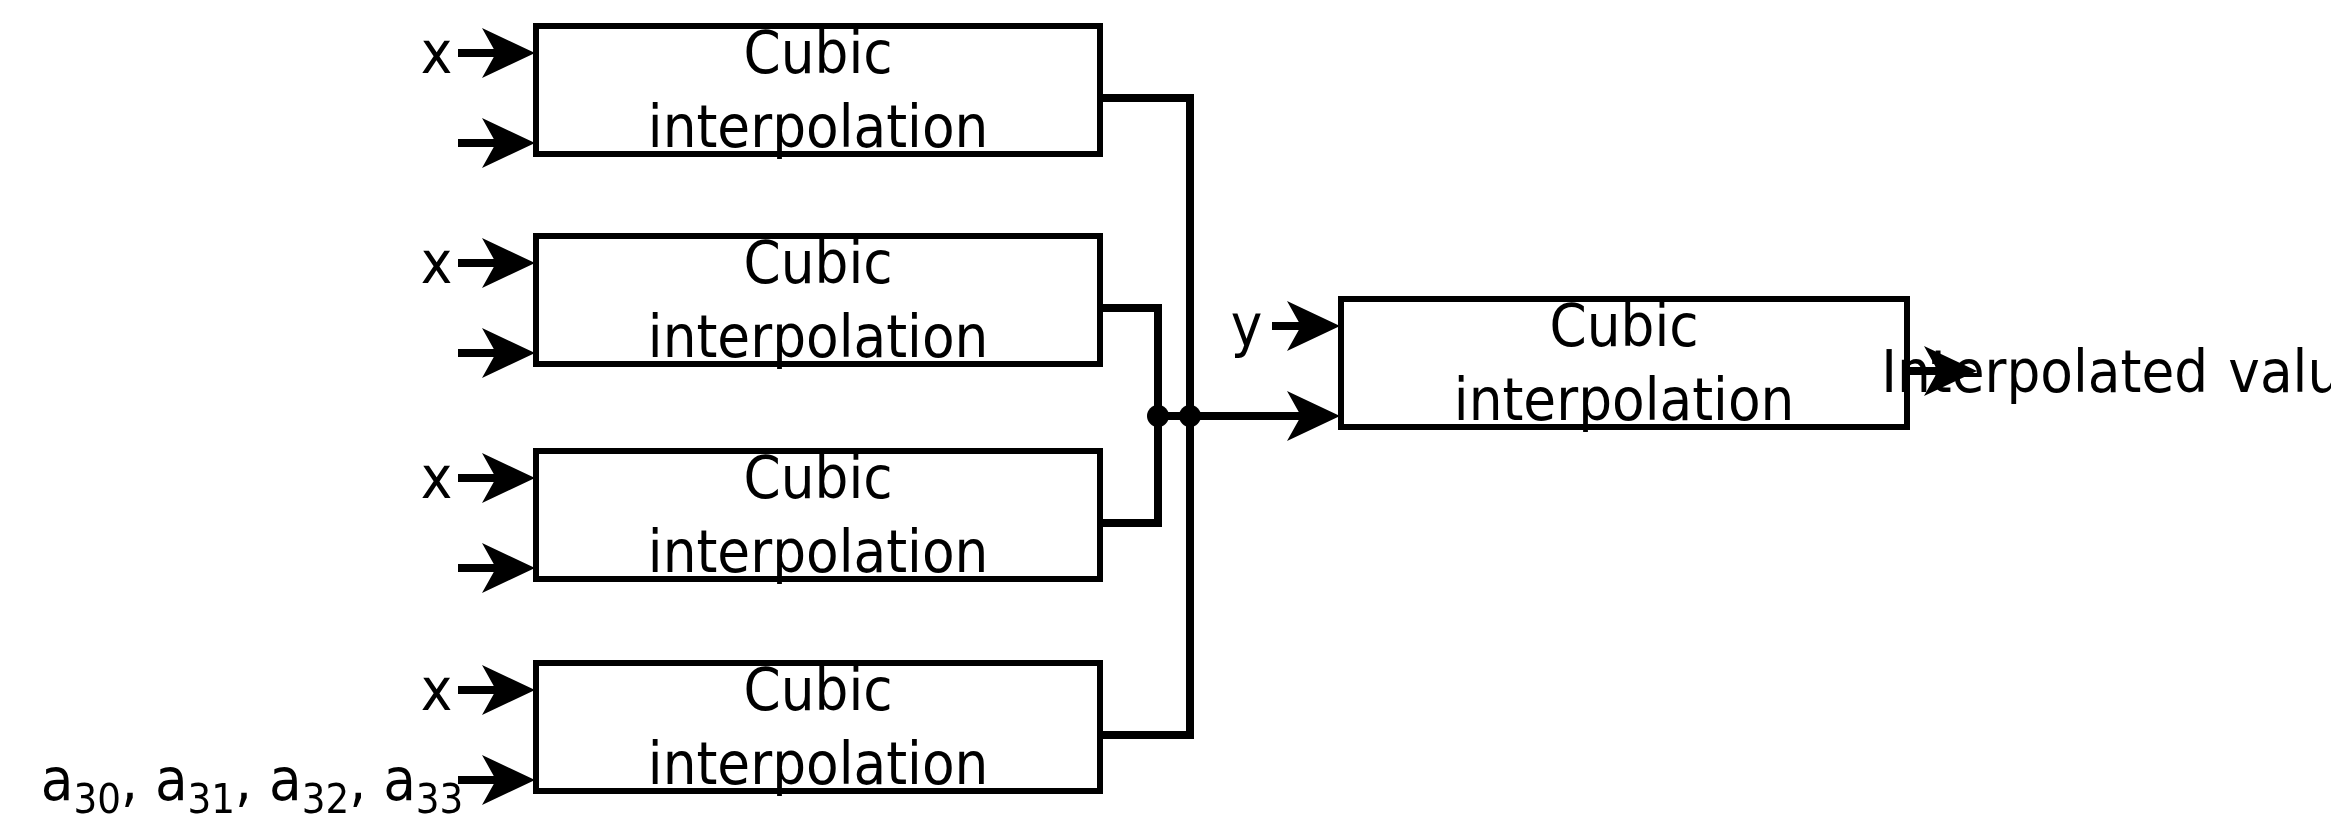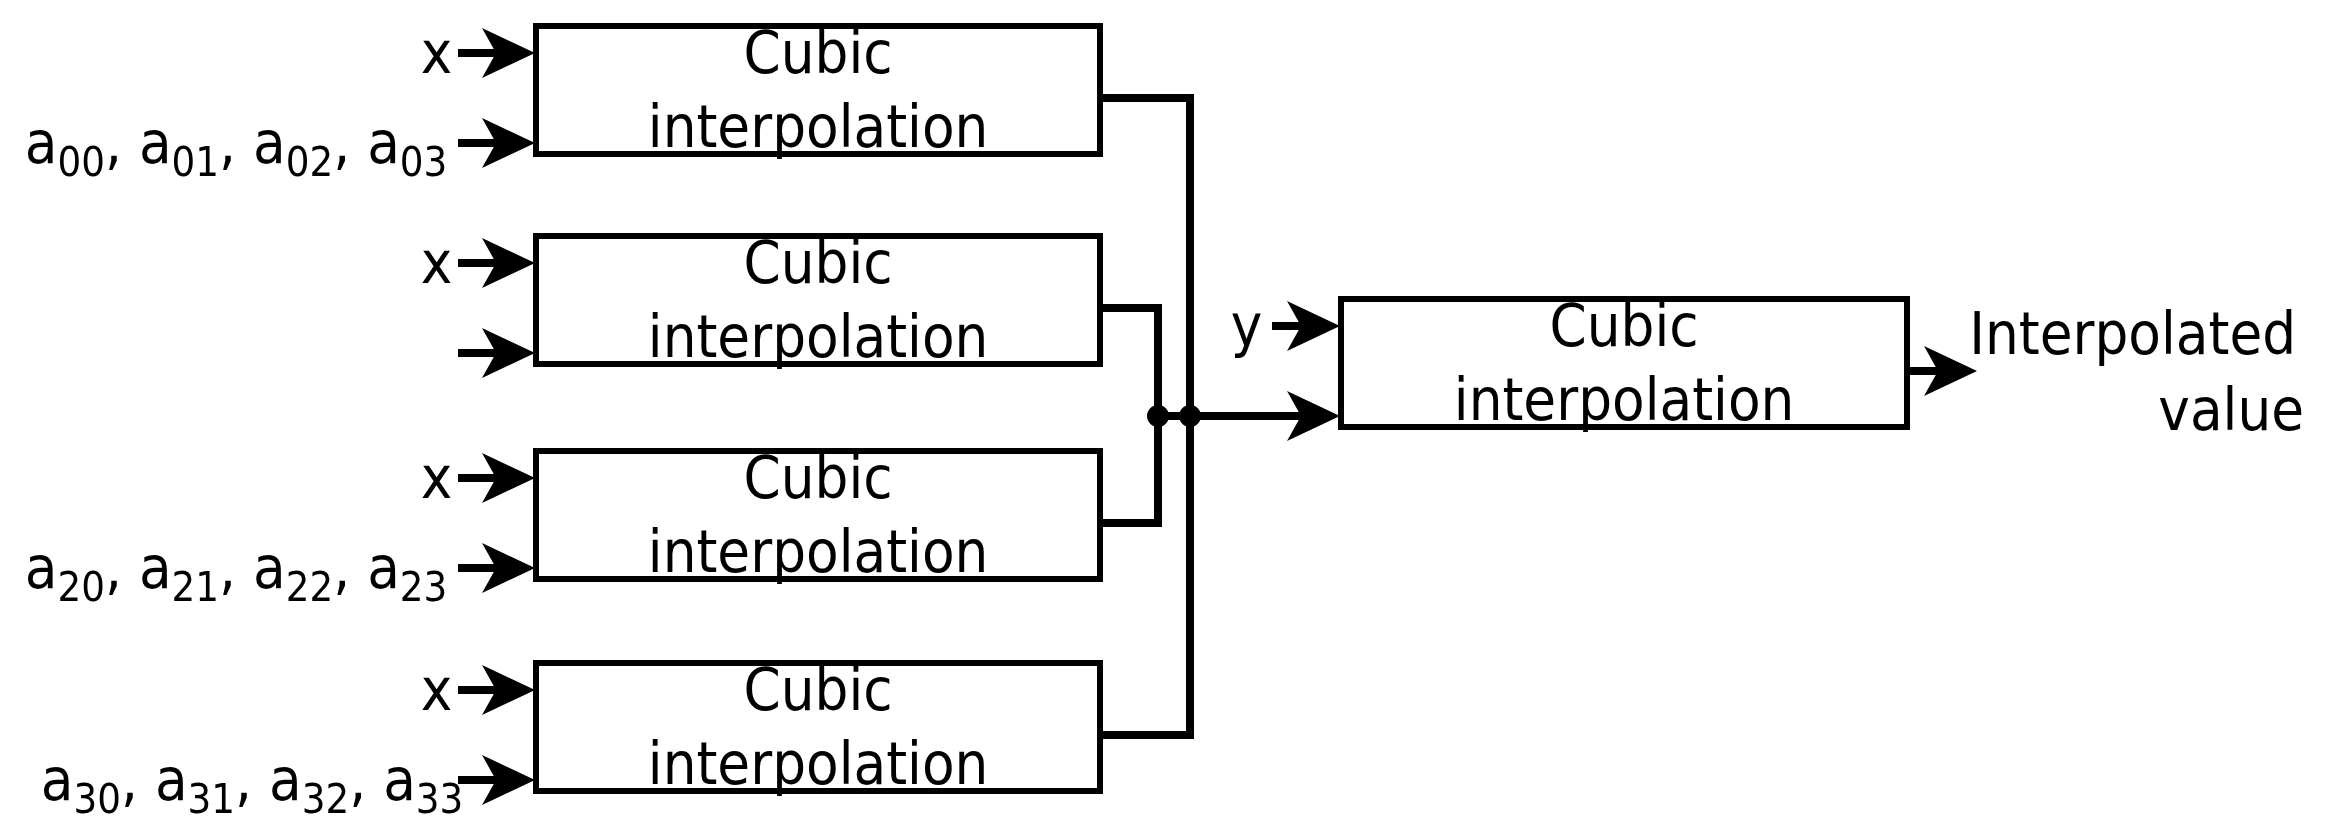--- a/index.html
+++ b/index.html
@@ -42,22 +42,22 @@
   .label.right { justify-content: flex-end; }
   .label .txt {
     white-space: nowrap;
     transform: scaleX(0.92);
     transform-origin: 100% 50%;
   }
   sub { font-size: 70%; line-height: 0; }
   .out-label {
     position: absolute;
     display: flex;
-    flex-direction: column;
-    align-items: flex-end;
+    flex-direction: row;
+    align-items: center;
     justify-content: center;
     font-size: 58px;
   }
   .out-label .oline {
     display: block;
     line-height: 76px;
     white-space: nowrap;
     transform: scaleX(0.92);
     transform-origin: 50% 50%;
   }
@@ -130,26 +130,20 @@
   <div class="label right" style="left:252px;top:223px;width:200px;height:80px">
     <span class="txt">x</span>
   </div>
   <div class="label right" style="left:252px;top:438px;width:200px;height:80px">
     <span class="txt">x</span>
   </div>
   <div class="label right" style="left:252px;top:650px;width:200px;height:80px">
     <span class="txt">x</span>
   </div>
 
-  <div class="label right" style="left:0px;top:95px;width:447px;height:96px">
-    <span class="txt"><span>a</span><sub>00</sub>, <span>a</span><sub>01</sub>, <span>a</span><sub>02</sub>, <span>a</span><sub>03</sub></span>
-  </div>
-  <div class="label right" style="left:0px;top:520px;width:447px;height:96px">
-    <span class="txt"><span>a</span><sub>20</sub>, <span>a</span><sub>21</sub>, <span>a</span><sub>22</sub>, <span>a</span><sub>23</sub></span>
-  </div>
   <div class="label right" style="left:16px;top:732px;width:447px;height:96px">
     <span class="txt"><span>a</span><sub>30</sub>, <span>a</span><sub>31</sub>, <span>a</span><sub>32</sub>, <span>a</span><sub>33</sub></span>
   </div>
 
   <div class="label right" style="left:1102px;top:286px;width:160px;height:80px">
     <span class="txt">y</span>
   </div>
 
   <div class="out-label" style="left:1938px;top:296px;width:372px;height:152px">
     <span class="oline">Interpolated</span>

